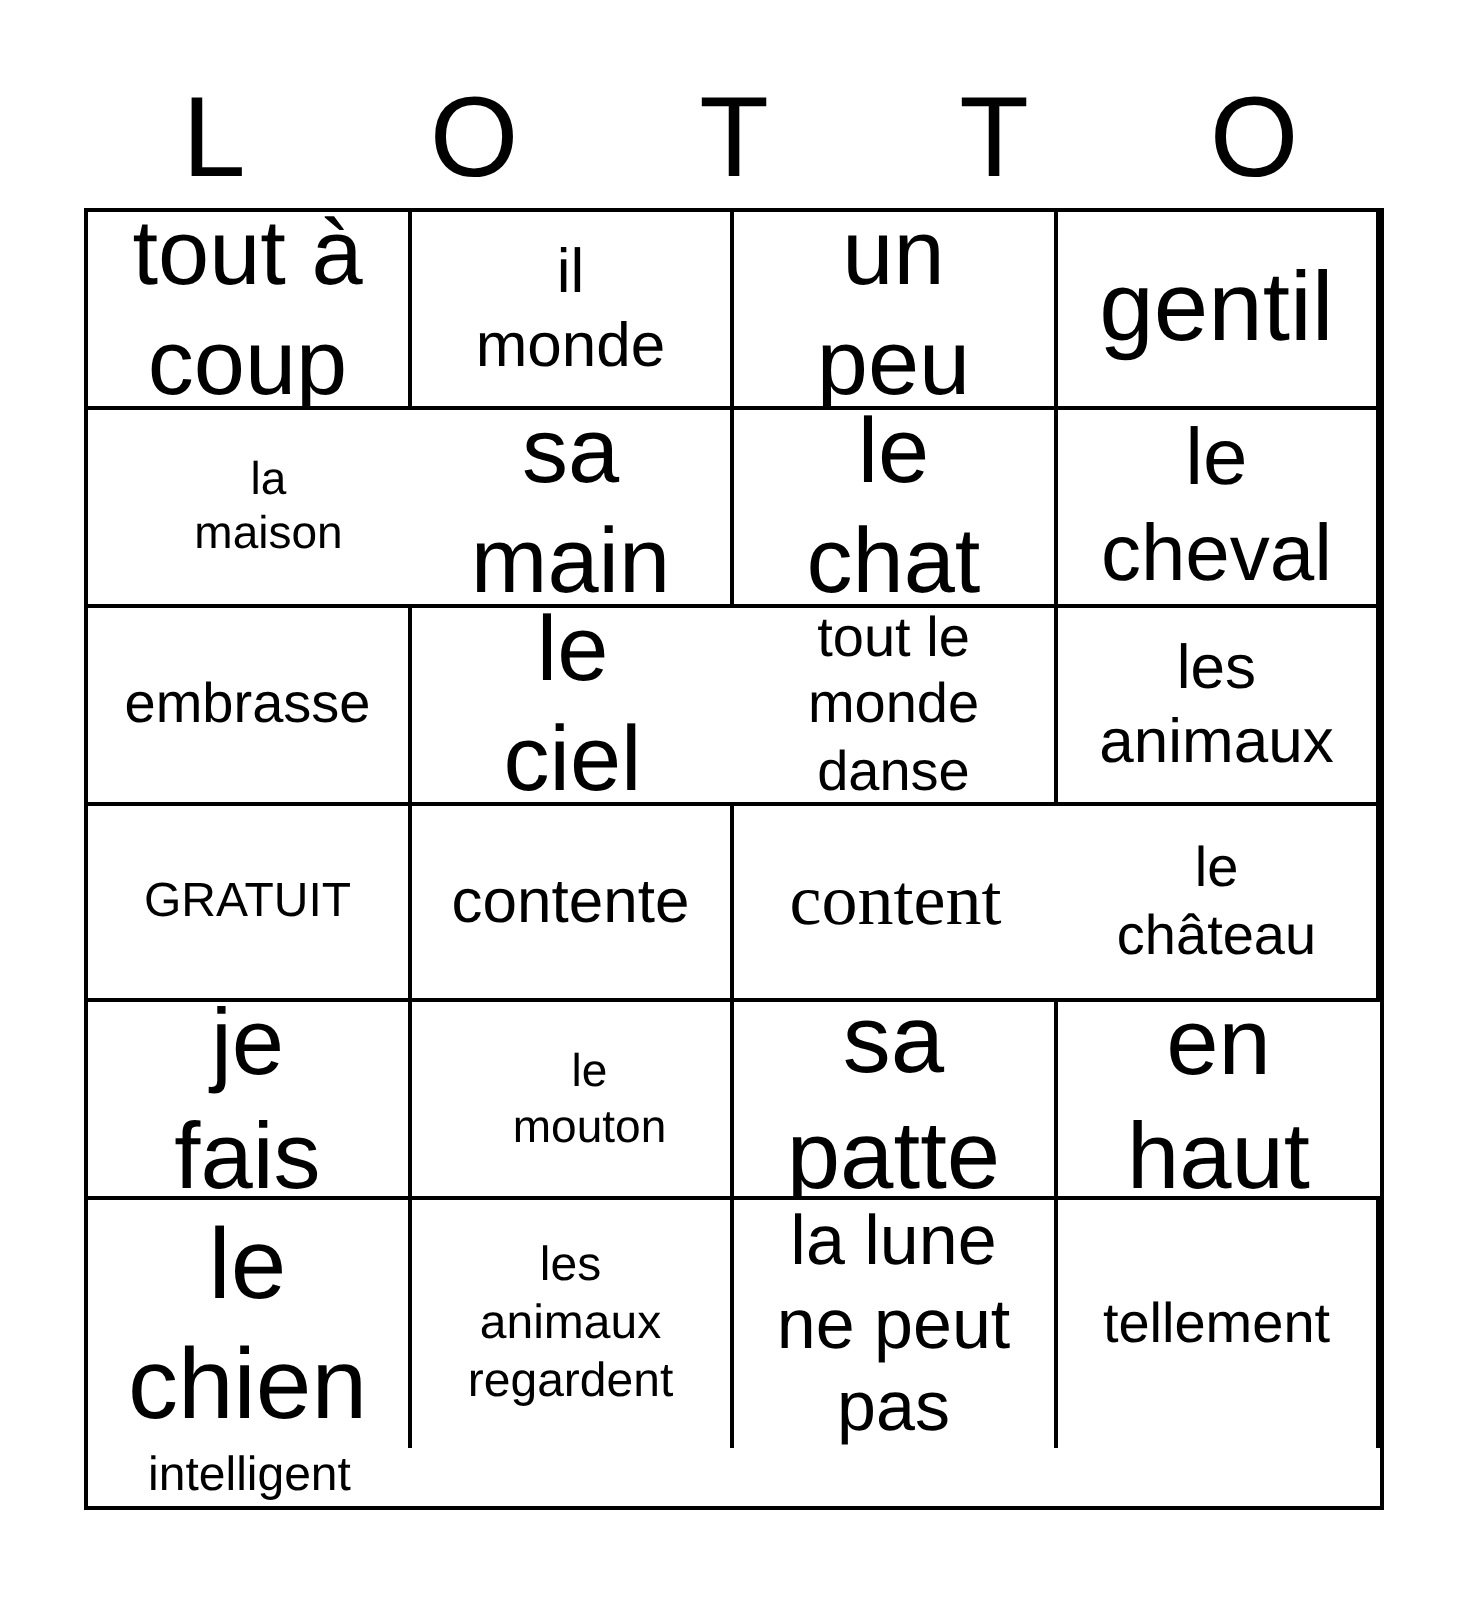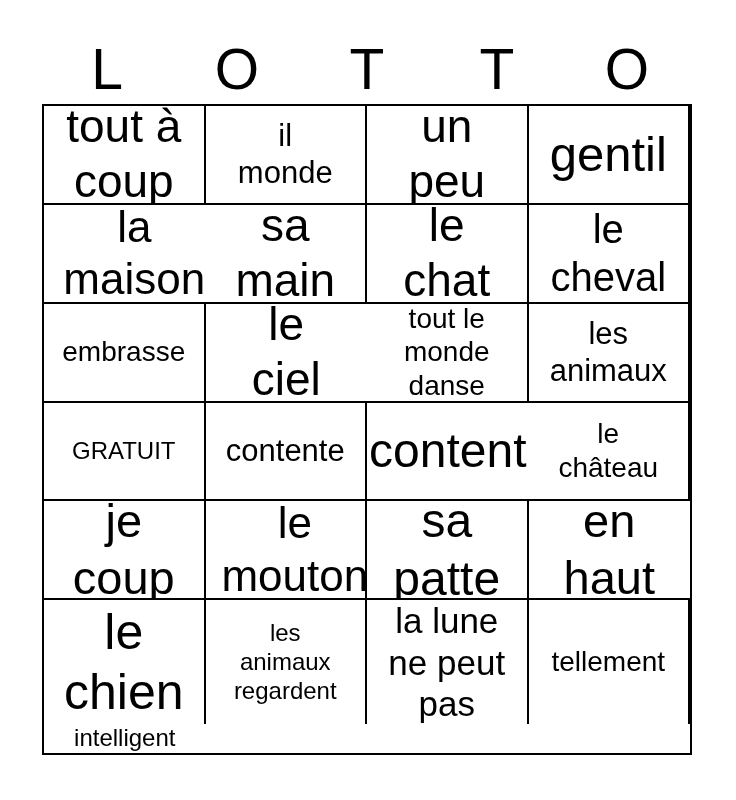--- a/index.html
+++ b/index.html
@@ -57,23 +57,23 @@
     padding: 0 1px;
     overflow: hidden;
     color: #000000;
   }
   .cell:nth-child(5n) { border-right: none; }
   .cell:nth-child(n+21) { border-bottom: none; }
   .cell[data-size="27"] { font-size: 24px; }
   .cell[data-size="28"] { font-size: 28px; }
   .cell[data-size="31"] { font-size: 31px; }
   .cell[data-size="33"] { font-size: 28px; }
-  .cell[data-size="34"] { font-size: 44px; padding-left: 20px; }
+  .cell[data-size="34"] { font-size: 23px; padding-left: 20px; }
   .cell[data-size="35"] { font-size: 35px; line-height: 1.18; }
-  .cell[data-size="36"] { font-size: 48px; }
+  .cell[data-size="36"] { font-size: 36px; font-family: Liberation Serif, serif; }
   .cell[data-size="40"] { font-size: 40px; }
   .cell[data-size="46"] { font-size: 46px; }
   .cell[data-size="47"] { font-size: 47px; }
   .cell[data-size="48"] { font-size: 48px; }
   .cell[data-size="49"] { font-size: 49px; text-align: right; }
   .cell[data-size="50"] { font-size: 50px; }
 </style>
 </head>
 <body>
 
@@ -113,21 +113,21 @@
 danse</div>
     <div class="cell" data-size="31">les
 animaux</div>
     <div class="cell" data-size="27">GRATUIT</div>
     <div class="cell" data-size="31">contente</div>
     <div class="cell" data-size="36">content</div>
 
     <div class="cell" data-size="33">le
 château</div>
     <div class="cell" data-size="47">je
-coup</div>
+fais</div>
     <div class="cell" data-size="34">le
 mouton</div>
     <div class="cell" data-size="48">sa
 patte</div>
     <div class="cell" data-size="47">en
 haut</div>
 
     <div class="cell" data-size="50">le
 chien</div>
     <div class="cell" data-size="27">les

